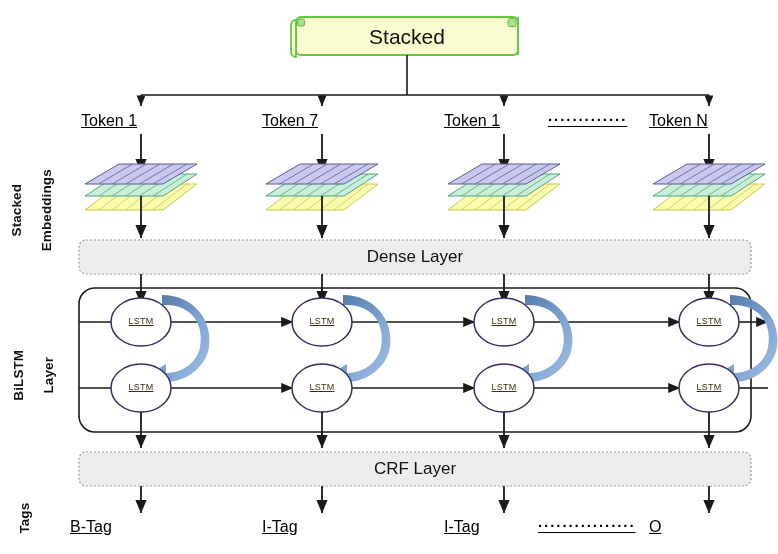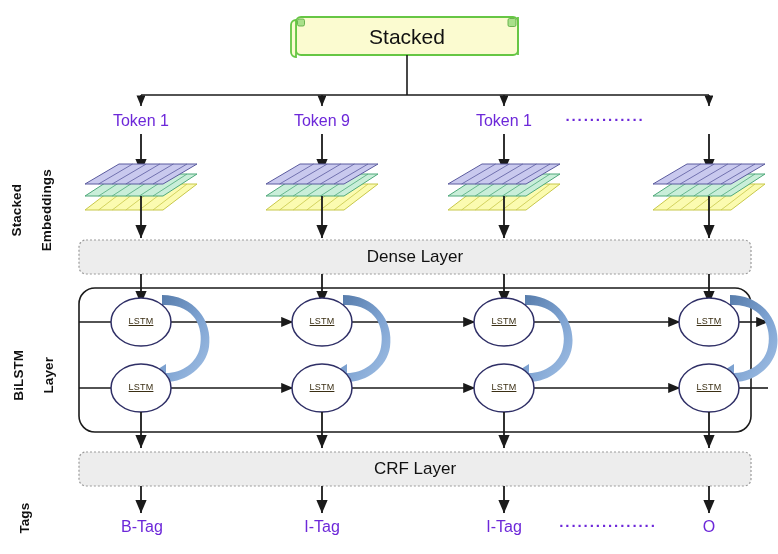--- a/index.html
+++ b/index.html
@@ -17,23 +17,23 @@
     line-height:1.12;
     transform-origin:center center;
     white-space:pre-line;
     letter-spacing:.1px;
   }
   .rot{transform:rotate(-90deg);}
 
   .htext{
     position:absolute;
     font-size:16px;
-    color:#6d28d9;
+    color:#000000;
     white-space:nowrap;
-    text-align:center;
+    text-decoration:underline;
   }
   .boxlabel{
     position:absolute;
     font-size:17px;
     color:#111;
     white-space:nowrap;
   }
   .lstm-label{
     position:absolute;
     font-size:9px;
@@ -277,35 +277,36 @@
   </div>
   <div class="side-label rot" style="left:-24px;top:345px;width:100px;">
     <span>BiLSTM</span><br>
     <span>Layer</span>
   </div>
   <div class="side-label rot" style="left:-18px;top:503px;width:70px;">
     <span>Tags</span>
   </div>
 
   <div class="htext" style="left:81px;top:112px;width:120px;">Token 1</div>
-  <div class="htext" style="left:262px;top:112px;width:120px;">Token 9</div>
+  <div class="htext" style="left:262px;top:112px;width:120px;">Token 7</div>
   <div class="htext" style="left:444px;top:112px;width:120px;">Token 1</div>
   <div class="htext" style="left:548px;top:111px;width:114px;font-weight:700;letter-spacing:1.1px;font-size:15px;">·············</div>
+  <div class="htext" style="left:649px;top:112px;width:120px;">Token N</div>
 
   <div class="boxlabel" style="left:79px;top:459px;width:672px;text-align:center;">CRF Layer</div>
   <div class="boxlabel" style="left:79px;top:247px;width:672px;text-align:center;">Dense Layer</div>
 
   <div class="lstm-label" style="left:111px;top:316px;width:60px;text-align:center;">LSTM</div>
   <div class="lstm-label" style="left:292px;top:316px;width:60px;text-align:center;">LSTM</div>
   <div class="lstm-label" style="left:474px;top:316px;width:60px;text-align:center;">LSTM</div>
   <div class="lstm-label" style="left:679px;top:316px;width:60px;text-align:center;">LSTM</div>
   <div class="lstm-label" style="left:111px;top:382px;width:60px;text-align:center;">LSTM</div>
   <div class="lstm-label" style="left:292px;top:382px;width:60px;text-align:center;">LSTM</div>
   <div class="lstm-label" style="left:474px;top:382px;width:60px;text-align:center;">LSTM</div>
   <div class="lstm-label" style="left:679px;top:382px;width:60px;text-align:center;">LSTM</div>
 
-  <div class="htext" style="left:82px;top:518px;width:120px;">B-Tag</div>
+  <div class="htext" style="left:70px;top:518px;width:120px;">B-Tag</div>
   <div class="htext" style="left:262px;top:518px;width:120px;">I-Tag</div>
   <div class="htext" style="left:444px;top:518px;width:120px;">I-Tag</div>
   <div class="htext" style="left:538px;top:517px;width:140px;font-weight:700;letter-spacing:1.1px;font-size:15px;">················</div>
   <div class="htext" style="left:649px;top:518px;width:120px;">O</div>
 
 </div>
 
 </body></html>

